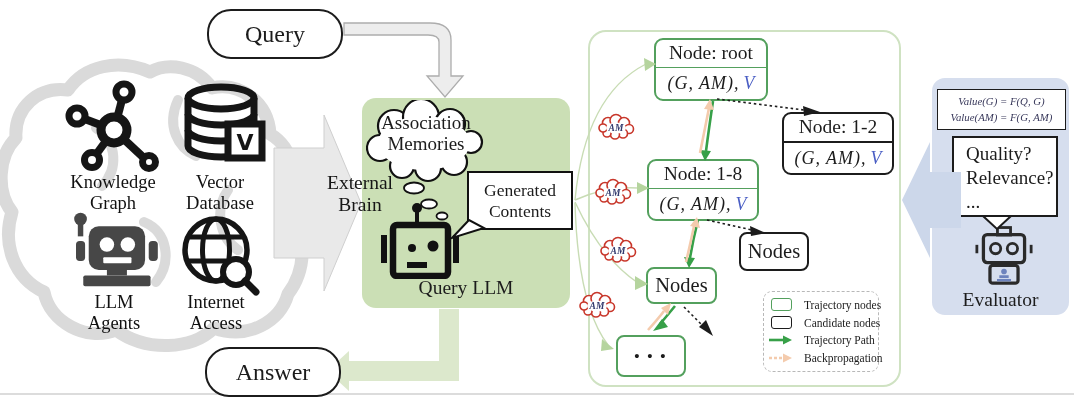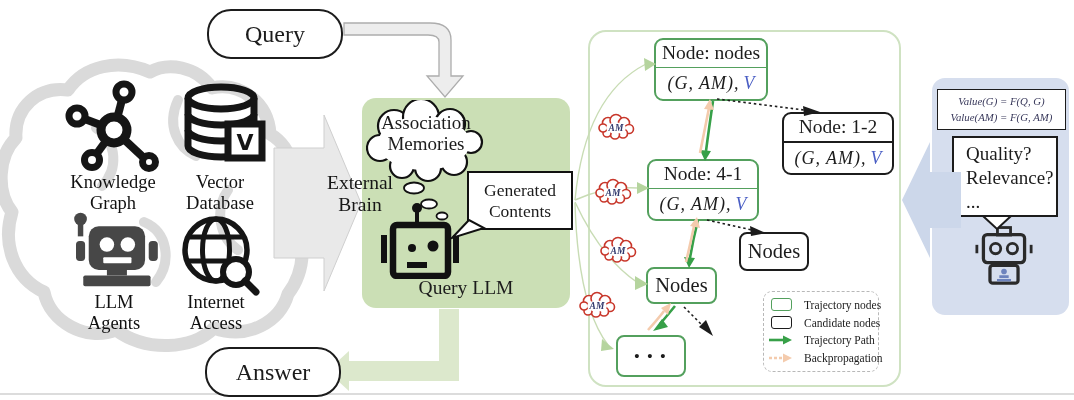--- a/index.html
+++ b/index.html
@@ -231,37 +231,37 @@
       <rect x="26" y="61" width="20" height="6" fill="#111"></rect>
       <rect x="0" y="34" width="6" height="28" fill="#111"></rect>
         <rect x="72" y="34" width="6" height="28" fill="#111"></rect>
     </svg>
   </div>
   <div id="target-label">Query LLM</div>
 
   <div id="tree-box"></div>
 
   <div class="node green-node" id="node-root">
-    <div class="ttl">Node: nodes</div>
+    <div class="ttl">Node: root</div>
     <div class="pairrow">
       <span class="pair">(G, AM),</span>
       <span class="val">V</span>
     </div>
   </div>
 
   <div class="node black-node" id="node-12">
     <div class="ttl">Node: 1-2</div>
     <div class="pairrow">
       <span class="pair">(G, AM),</span>
       <span class="val">V</span>
     </div>
   </div>
 
   <div class="node green-node" id="node-11">
-    <div class="ttl">Node: 4-1</div>
+    <div class="ttl">Node: 1-8</div>
     <div class="pairrow">
       <span class="pair">(G, AM),</span>
       <span class="val">V</span>
     </div>
   </div>
 
   <div class="mini-node" id="node-cand">Nodes</div>
   <div class="mini-node" id="node-traj">Nodes</div>
   <div class="mini-node" id="node-more">• • •</div>
 
@@ -322,20 +322,21 @@
           <line x1="60" y1="20" x2="60" y2="29" stroke-width="3"></line>
         <rect x="16" y="42" width="30" height="19" rx="3" stroke-width="3.5"></rect>
       </g>
       <g fill="#6d83bd">
         <circle cx="31" cy="48.5" r="3"></circle>
           <rect x="26" y="52.5" width="10" height="3"></rect>
           <rect x="23.5" y="56.5" width="15" height="2.5"></rect>
       </g>
     </svg>
   </div>
+  <div id="evaluator-label">Evaluator</div>
 
   <div id="bottom-rule"></div>
 
   <svg id="overlay" class="layer" width="1074" height="400" viewBox="0 0 1074 400">
 
     <g stroke="#c8dcb4" stroke-width="1.4" fill="none">
       <path d="M575,200 Q585,95 646,64"></path>
       <path d="M575,200 Q606,186 638,188"></path>
       <path d="M575,202 Q601,258 638,283"></path>
       <path d="M575,203 Q578,306 608,345"></path>

